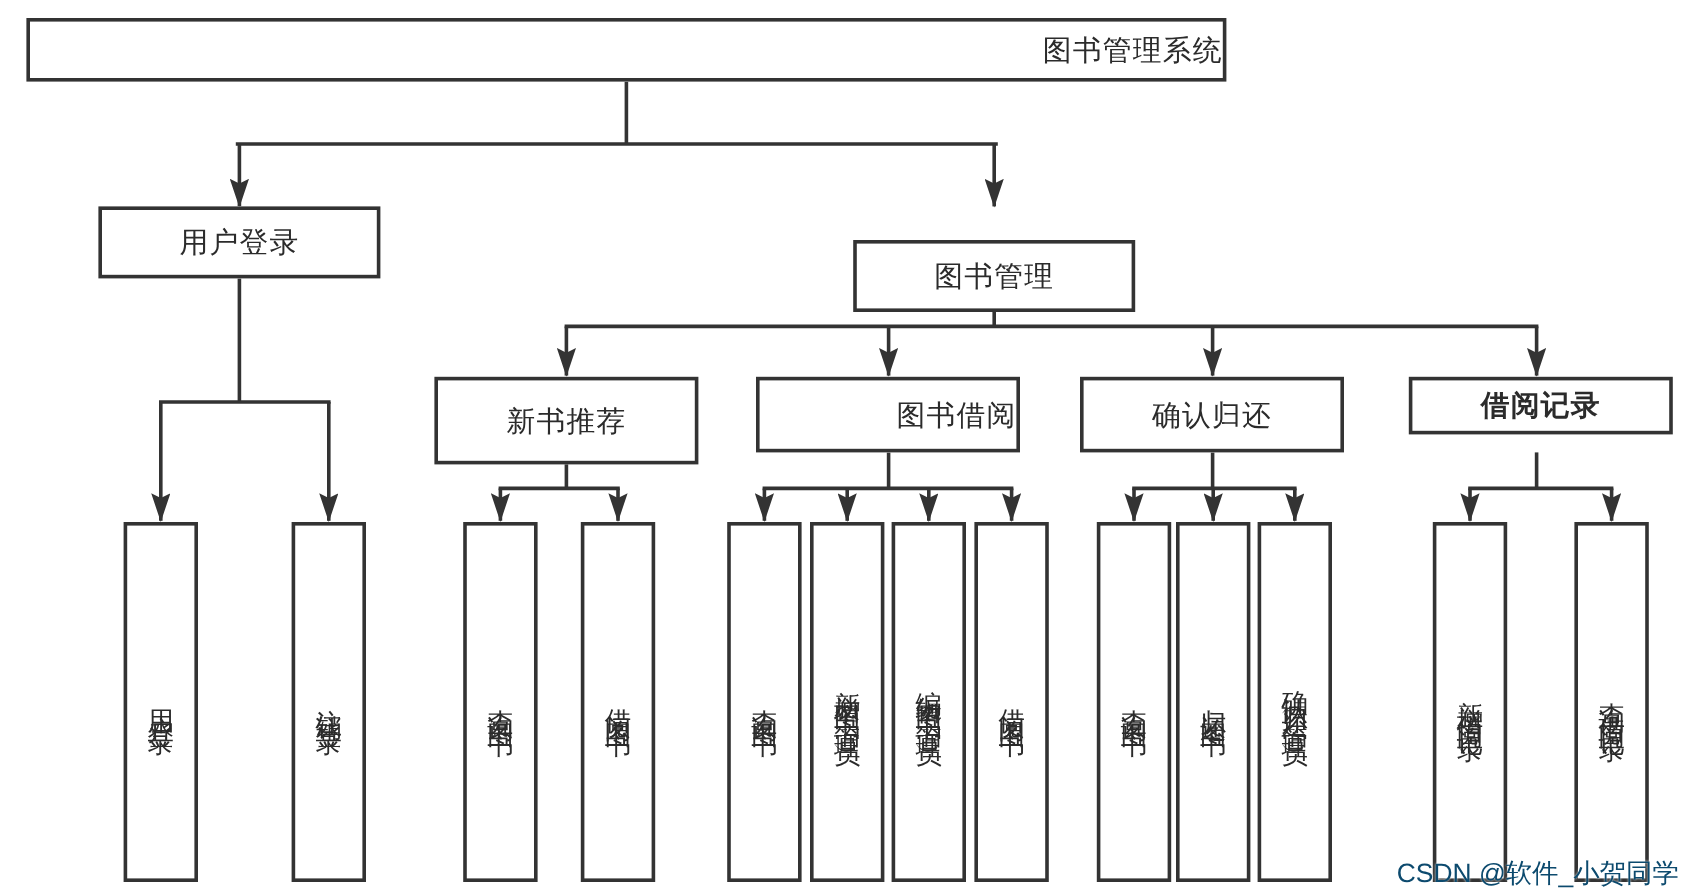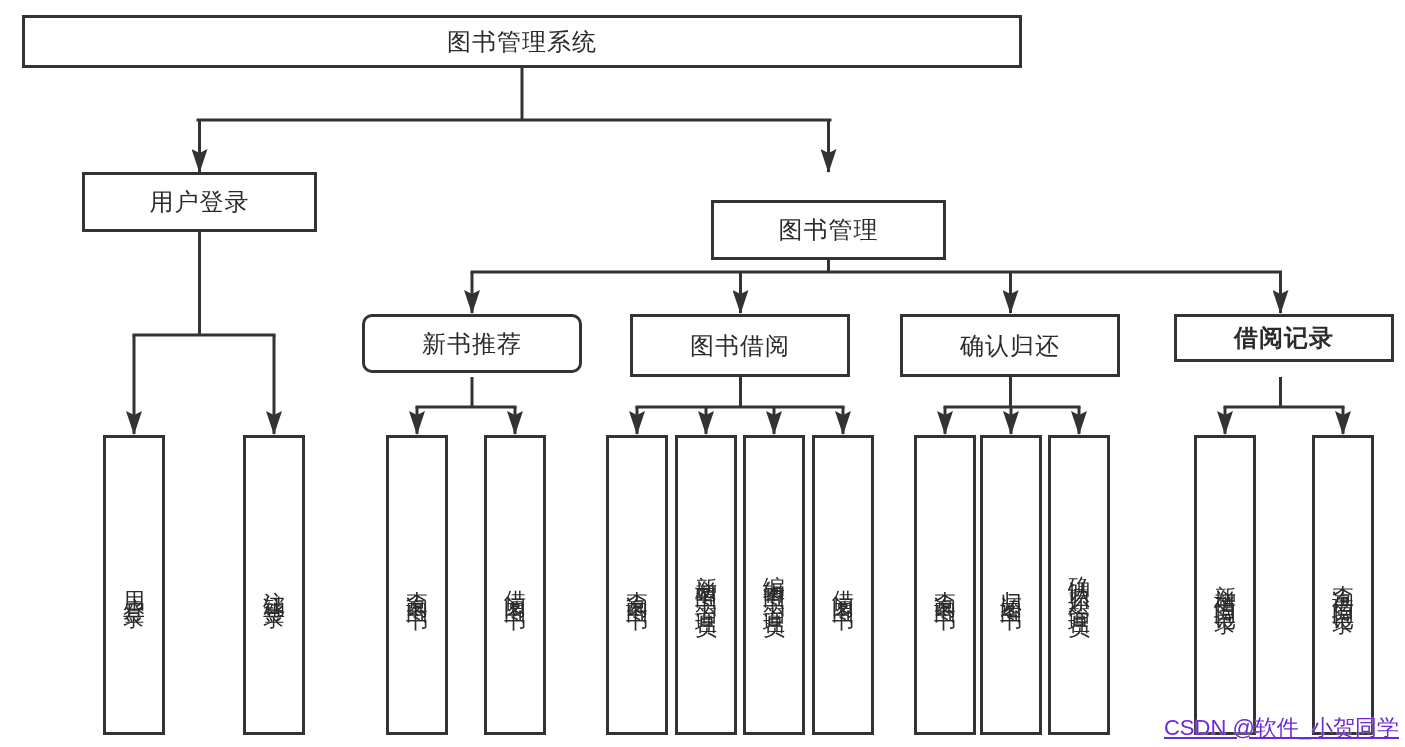--- a/index.html
+++ b/index.html
@@ -45,24 +45,23 @@
     letter-spacing: 6px;
     line-height: 1;
     color: #2b2b2b;
     white-space: nowrap;
   }
   .watermark {
     position: absolute;
     right: 6px;
     bottom: 4px;
     font-size: 22px;
-    color: #6d28d9;
+    color: #0c4a6e;
     text-shadow: 0 0 2px #ffffff;
     white-space: nowrap;
-    text-decoration: underline;
   }
 </style>
 </head>
 <body>
 
 <div class="canvas">
 
   <svg class="connectors" viewBox="0 0 1405 747" xmlns="http://www.w3.org/2000/svg">
     <defs>
       <marker id="arrowhead" markerUnits="userSpaceOnUse" markerWidth="24" markerHeight="16" refX="23" refY="8" orient="auto">
@@ -106,35 +105,35 @@
       <path d="M1011 407 V434" marker-end="url(#arrowhead)"></path>
       <path d="M1079 407 V434" marker-end="url(#arrowhead)"></path>
 
       <path d="M1280.5 377 V407"></path>
       <path d="M1225 405.5 V407 H1343 V405.5"></path>
       <path d="M1225 407 V434" marker-end="url(#arrowhead)"></path>
       <path d="M1343 407 V434" marker-end="url(#arrowhead)"></path>
     </g>
   </svg>
 
-  <div class="node" style="left:22px; top:15px; width:1000px; height:53px;">
+  <div class="node" style="left:22px; top:15px; width:1000px; height:53px;justify-content:flex-end;">
     <span class="hlabel">图书管理系统</span>
   </div>
 
   <div class="node" style="left:82px; top:172px; width:235px; height:60px;">
     <span class="hlabel">用户登录</span>
   </div>
   <div class="node" style="left:711px; top:172px; width:235px; height:60px;margin-top:28px;">
     <span class="hlabel">图书管理</span>
   </div>
 
-  <div class="node" style="left:362px; top:314px; width:220px; height:59px;border-radius:10px;">
+  <div class="node" style="left:362px; top:314px; width:220px; height:73px;">
     <span class="hlabel">新书推荐</span>
   </div>
-  <div class="node" style="left:630px; top:314px; width:220px; height:63px;">
+  <div class="node" style="left:630px; top:314px; width:220px; height:63px;justify-content:flex-end;">
     <span class="hlabel">图书借阅</span>
   </div>
   <div class="node" style="left:900px; top:314px; width:220px; height:63px;">
     <span class="hlabel">确认归还</span>
   </div>
   <div class="node" style="left:1174px; top:314px; width:220px; height:48px;font-weight:bold;">
     <span class="hlabel">借阅记录</span>
   </div>
 
   <div class="node" style="left:103px; top:435px; width:62px; height:300px;">

